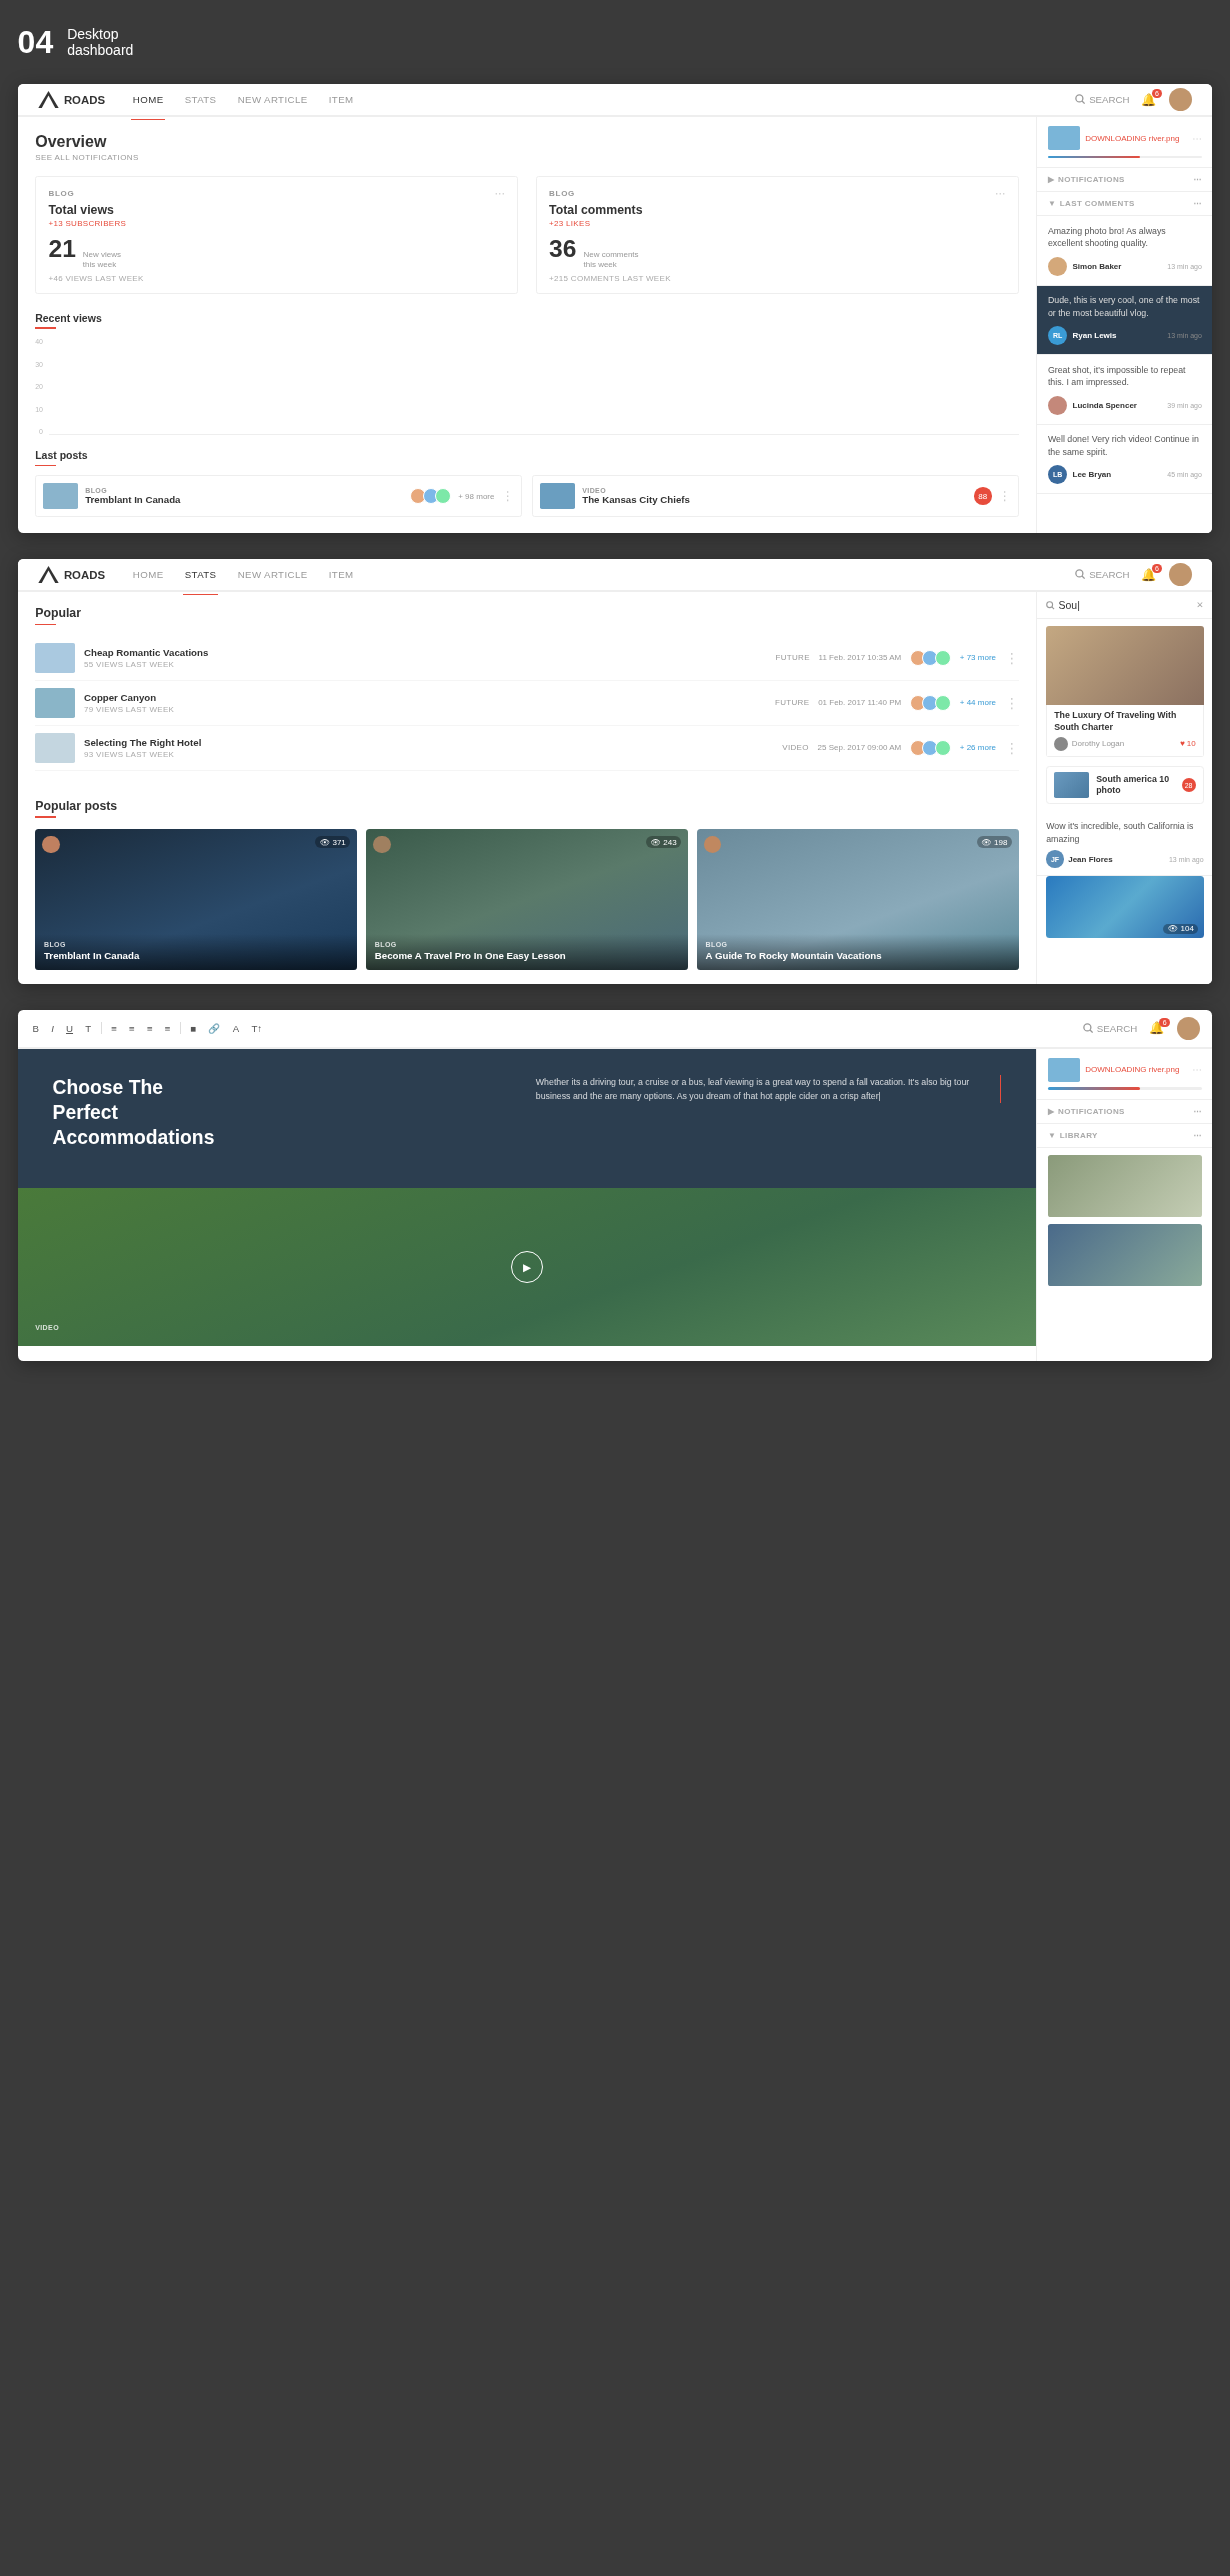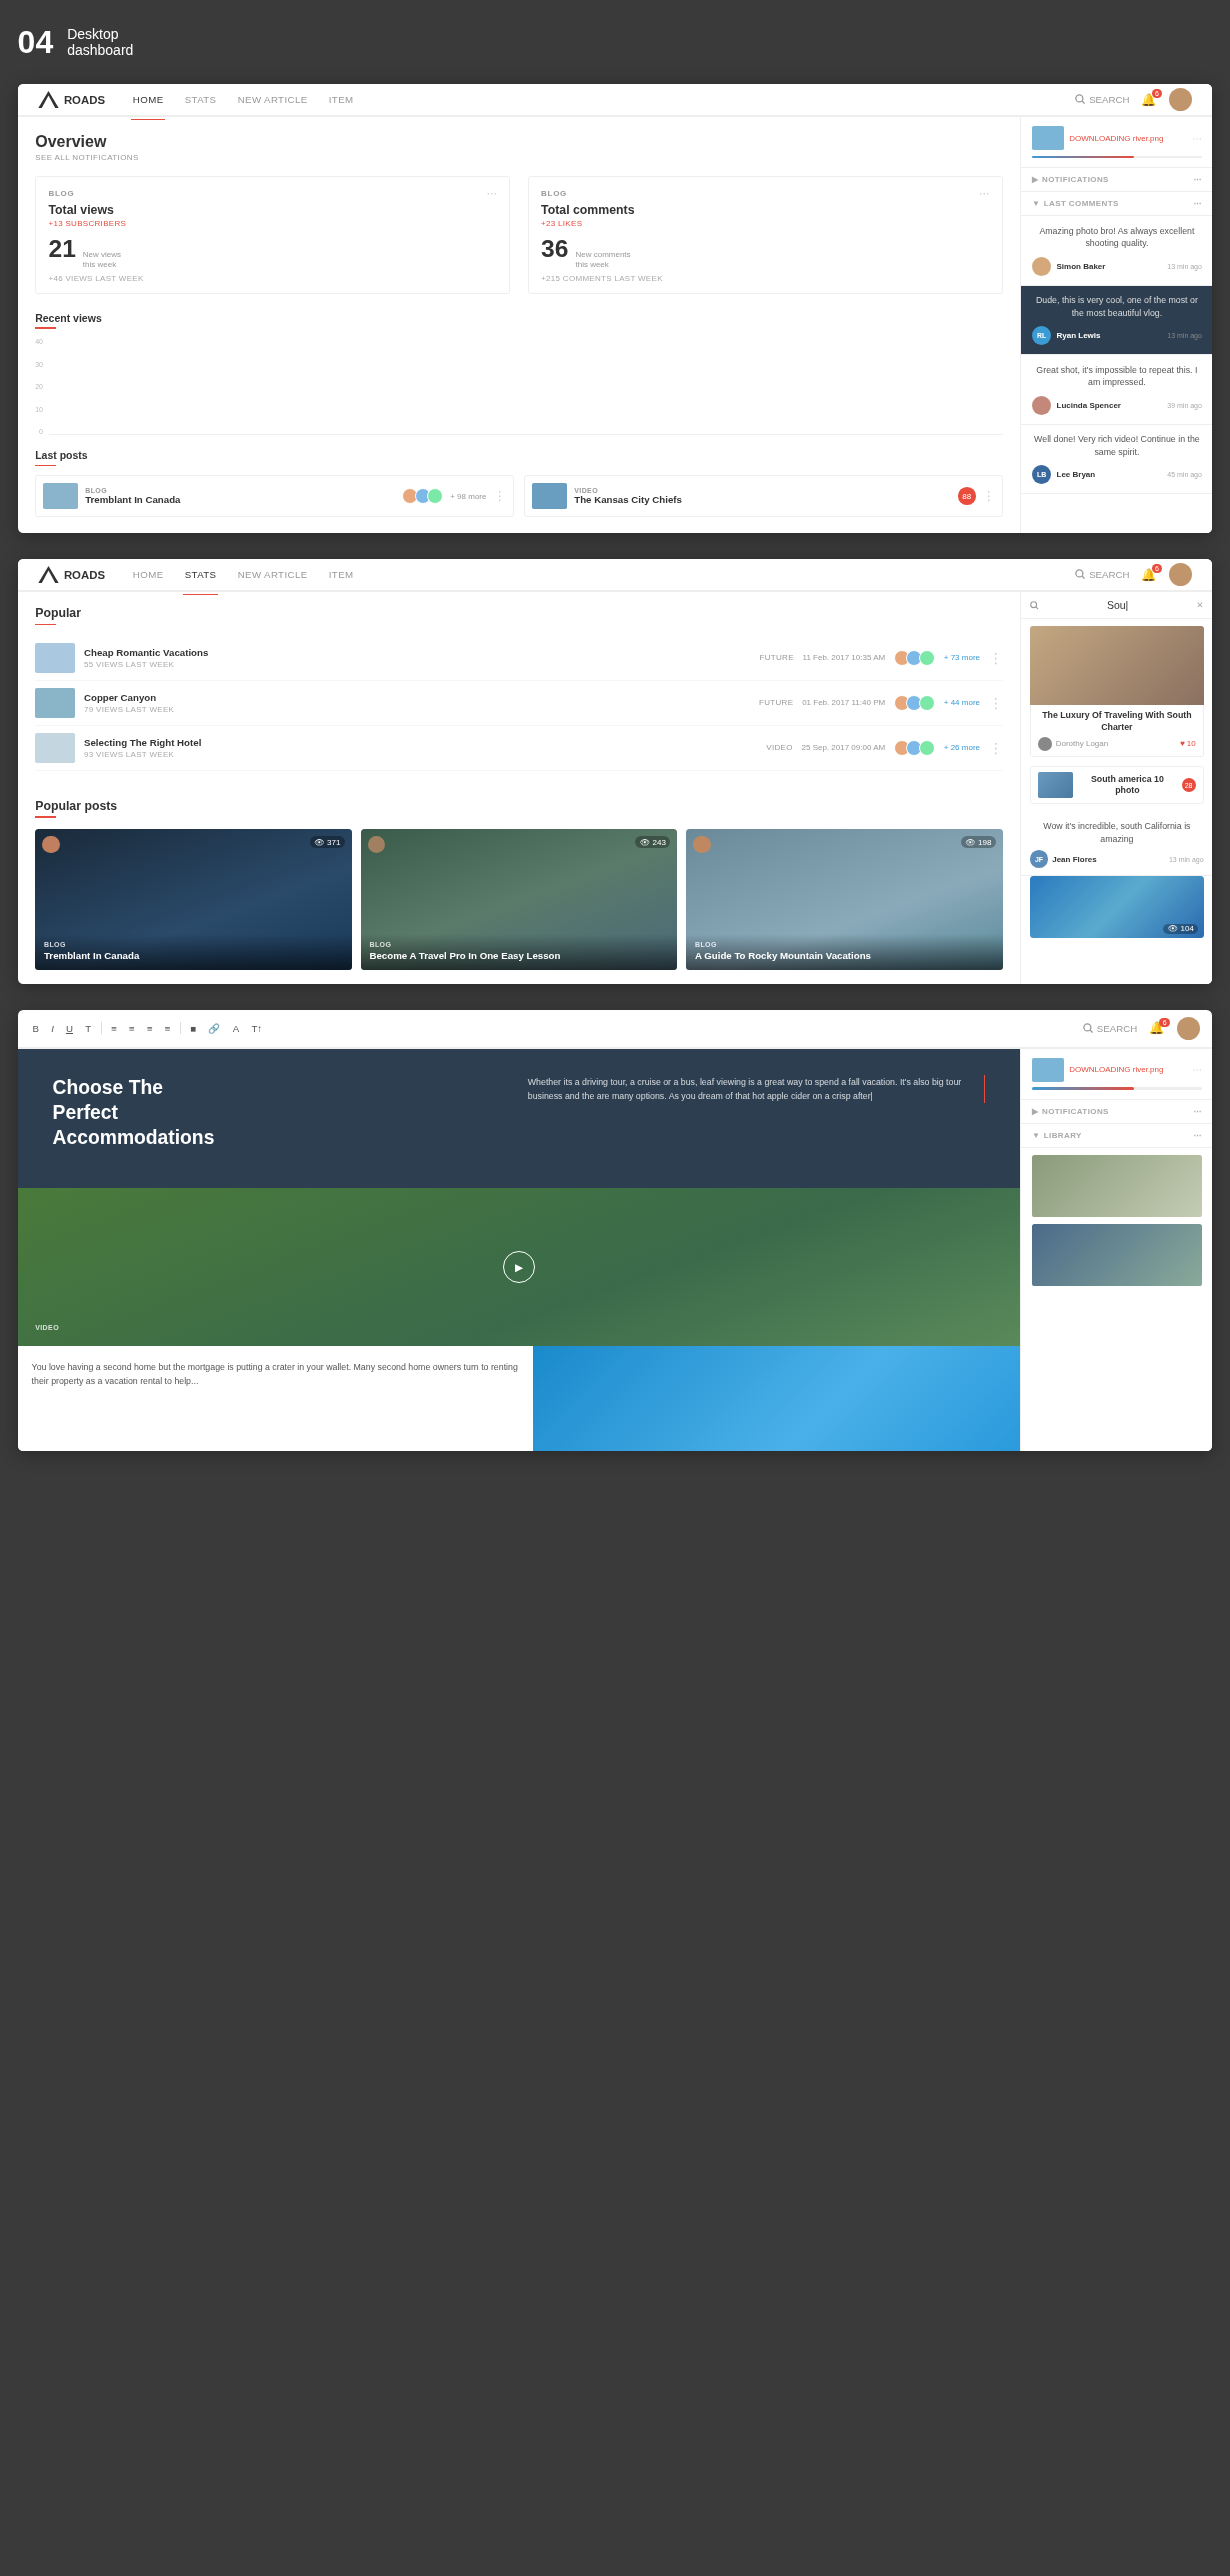--- a/index.html
+++ b/index.html
@@ -109,25 +109,24 @@
       flex: 1;
       padding: 0;
       overflow: hidden;
     }
     .panel-nav-wrapper {
       border-bottom: 0.9px solid #eee;
     }
 
     
     .panel-right {
-      width: 192px;
+      width: 176px;
       border-left: 0.9px solid #eee;
       background: white;
       overflow: hidden;
-      text-align: center;
     }
 
     
     .overview-content {
       padding: 16px 17.6px;
     }
     .overview-title {
       font-size: 16px;
       font-weight: 600;
       margin-bottom: 1.8px;
@@ -1366,24 +1365,20 @@
         </div>
       </div>
 
       <div class="editor-video-section">
         <div class="play-button">▶</div>
         <div class="editor-video-overlay">
           <div class="editor-video-cat">VIDEO</div>
         </div>
       </div>
 
-      <div class="editor-bottom-row">
-        <div class="editor-text-block">You love having a second home but the mortgage is putting a crater in your wallet. Many second home owners turn to renting their property as a vacation rental to help...</div>
-        <div class="editor-ocean-block"></div>
-      </div>
     </div>
 
     <div class="panel-right">
       <div class="sidebar-download">
         <div class="download-row">
           <div class="download-thumb"></div>
           <div class="download-text">DOWNLOADING river.png</div>
           <div class="download-dots">⋯</div>
         </div>
         <div class="progress-bar">

